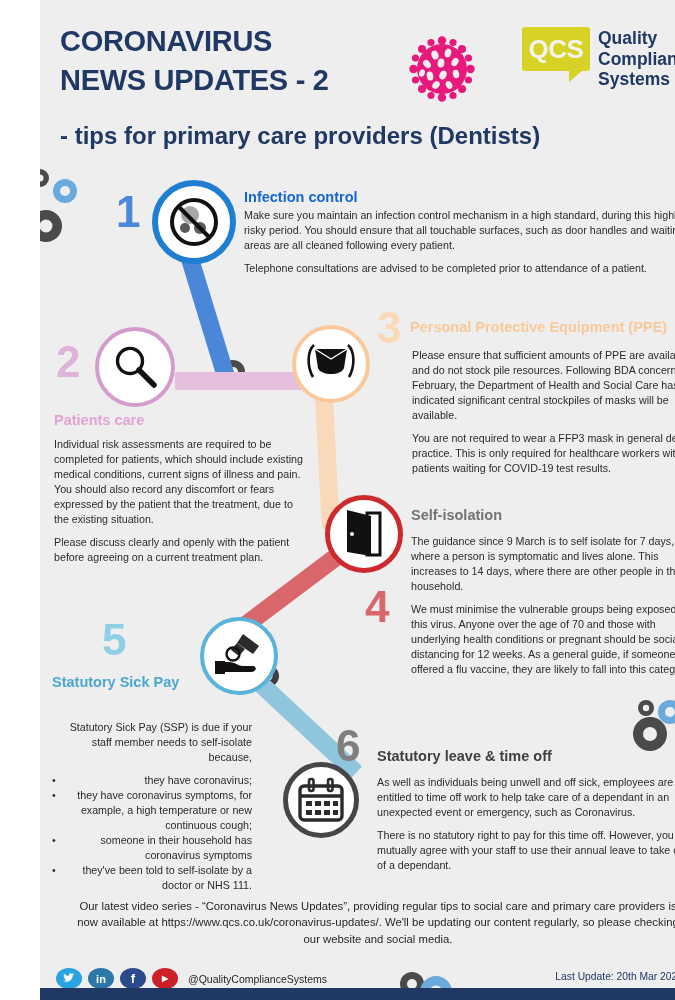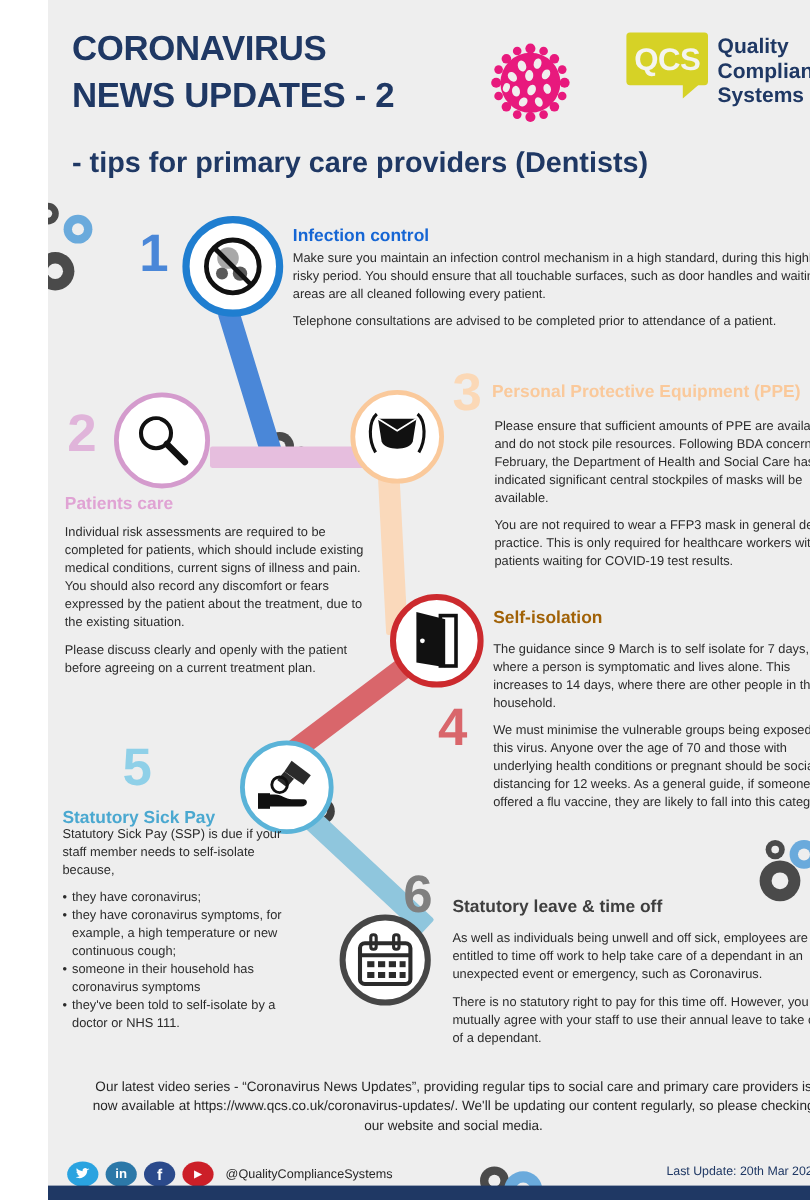--- a/index.html
+++ b/index.html
@@ -299,21 +299,21 @@
   <div class="num" style="left:16px; top:340px; color:#e0b4da;">2</div>
   <div class="node" style="left:55px; top:327px; width:80px; height:80px; border:4px solid #d49bcd;">
     <svg width="50" height="50" viewBox="0 0 50 50">
       <circle cx="20" cy="19" r="12.5" fill="none" stroke="#111111" stroke-width="3.4"></circle>
       <path d="M13 13 A10 10 0 0 1 23 9" fill="none" stroke="#ffffff" stroke-width="1.6"></path>
       <line x1="29" y1="28" x2="44" y2="43" stroke="#111111" stroke-width="5.5" stroke-linecap="round"></line>
     </svg>
   </div>
   <div class="sec-head" style="left:14px; top:412px; color:#e0a3d4;">Patients care</div>
   <div class="sec-body" style="left:14px; top:437px; width:254px;">
-    <p>Individual risk assessments are required to be completed for patients, which should include existing medical conditions, current signs of illness and pain. You should also record any discomfort or fears expressed by the patient about the treatment, due to the existing situation.</p>
+    <p>Individual risk assessments are required to be completed for patients, which should include existing medical conditions, current signs of illness and pain. You should also record any discomfort or fears expressed by the patient that the treatment, due to the existing situation.</p>
     <p>Please discuss clearly and openly with the patient before agreeing on a current treatment plan.</p>
   </div>
 
   <div class="num" style="left:337px; top:306px; color:#fbd8b6;">3</div>
   <div class="node" style="left:252px; top:325px; width:78px; height:78px; border:4px solid #fac99b;">
     <svg width="56" height="46" viewBox="0 0 56 46">
       <path d="M11 4 C4 10, 4 26, 10 36" fill="none" stroke="#111111" stroke-width="2.6"></path>
       <path d="M45 4 C52 10, 52 26, 46 36" fill="none" stroke="#111111" stroke-width="2.6"></path>
       <path d="M12 8 L44 8 L41 27 C38 35, 18 35, 15 27 Z" fill="#111111"></path>
       <path d="M12 8 L28 18 L44 8" fill="none" stroke="#ffffff" stroke-width="1.4"></path>
@@ -326,38 +326,38 @@
   </div>
 
   <div class="num" style="left:325px; top:585px; color:#d9666b;">4</div>
   <div class="node" style="left:285px; top:495px; width:78px; height:78px; border:5px solid #cc2a2e;">
     <svg width="46" height="48" viewBox="0 0 46 48">
       <rect x="26" y="3" width="13" height="42" fill="none" stroke="#111111" stroke-width="3"></rect>
       <path d="M6 0 L30 6 L30 46 L6 42 Z" fill="#111111"></path>
       <circle cx="11" cy="24" r="2" fill="#ffffff"></circle>
     </svg>
   </div>
-  <div class="sec-head" style="left:371px; top:507px; color:#a16207;">Self-isolation</div>
+  <div class="sec-head" style="left:371px; top:507px; color:#737373;">Self-isolation</div>
   <div class="sec-body" style="left:371px; top:534px; width:290px;">
     <p>The guidance since 9 March is to self isolate for 7 days, where a person is symptomatic and lives alone. This increases to 14 days, where there are other people in the household.</p>
     <p>We must minimise the vulnerable groups being exposed to this virus. Anyone over the age of 70 and those with underlying health conditions or pregnant should be social distancing for 12 weeks. As a general guide, if someone is offered a flu vaccine, they are likely to fall into this category.</p>
   </div>
 
   <div class="num" style="left:62px; top:618px; color:#8fd0e8;">5</div>
   <div class="node" style="left:160px; top:617px; width:78px; height:78px; border:4px solid #5ab3d8;">
     <svg width="52" height="48" viewBox="0 0 52 48">
       <path d="M30 2 L46 14 L40 22 L24 11 Z" fill="#2b2b2b"></path>
       <path d="M24 11 L18 18 L26 24 L32 17 Z" fill="#2b2b2b"></path>
       <circle cx="20" cy="22" r="6.5" fill="none" stroke="#111111" stroke-width="2.4"></circle>
       <path d="M4 30 L16 30 C22 30, 25 34, 30 34 L40 34 C44 34, 44 40, 38 40 L14 40 L4 40 Z" fill="#111111"></path>
       <rect x="2" y="29" width="10" height="13" fill="#111111"></rect>
     </svg>
   </div>
   <div class="sec-head" style="left:12px; top:674px; color:#4aa8d0;">Statutory Sick Pay</div>
-  <div class="sec-body" style="left:12px; top:688px; width:200px;">
+  <div class="sec-body" style="left:12px; top:720px; width:200px;text-align:right;">
     <p>Statutory Sick Pay (SSP) is due if your staff member needs to self-isolate because,</p>
     <ul class="bullets">
       <li>they have coronavirus;</li>
       <li>they have coronavirus symptoms, for example, a high temperature or new continuous cough;</li>
       <li>someone in their household has coronavirus symptoms</li>
       <li>they've been told to self-isolate by a doctor or NHS 111.</li>
     </ul>
   </div>
 
   <div class="num" style="left:296px; top:724px; color:#7f7f7f;">6</div>

